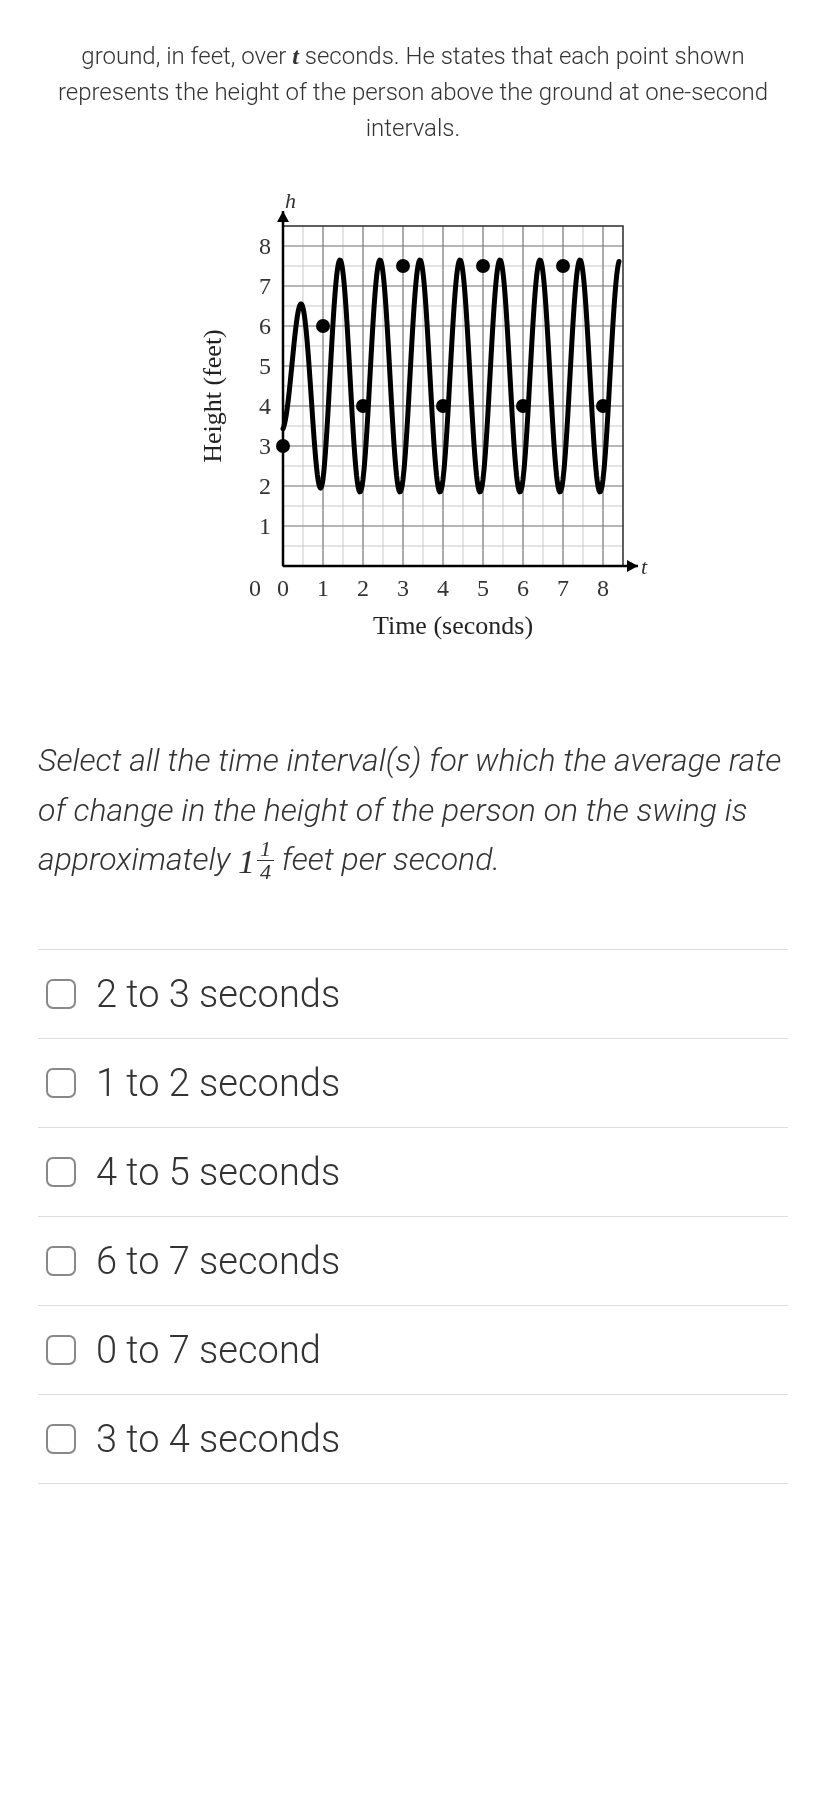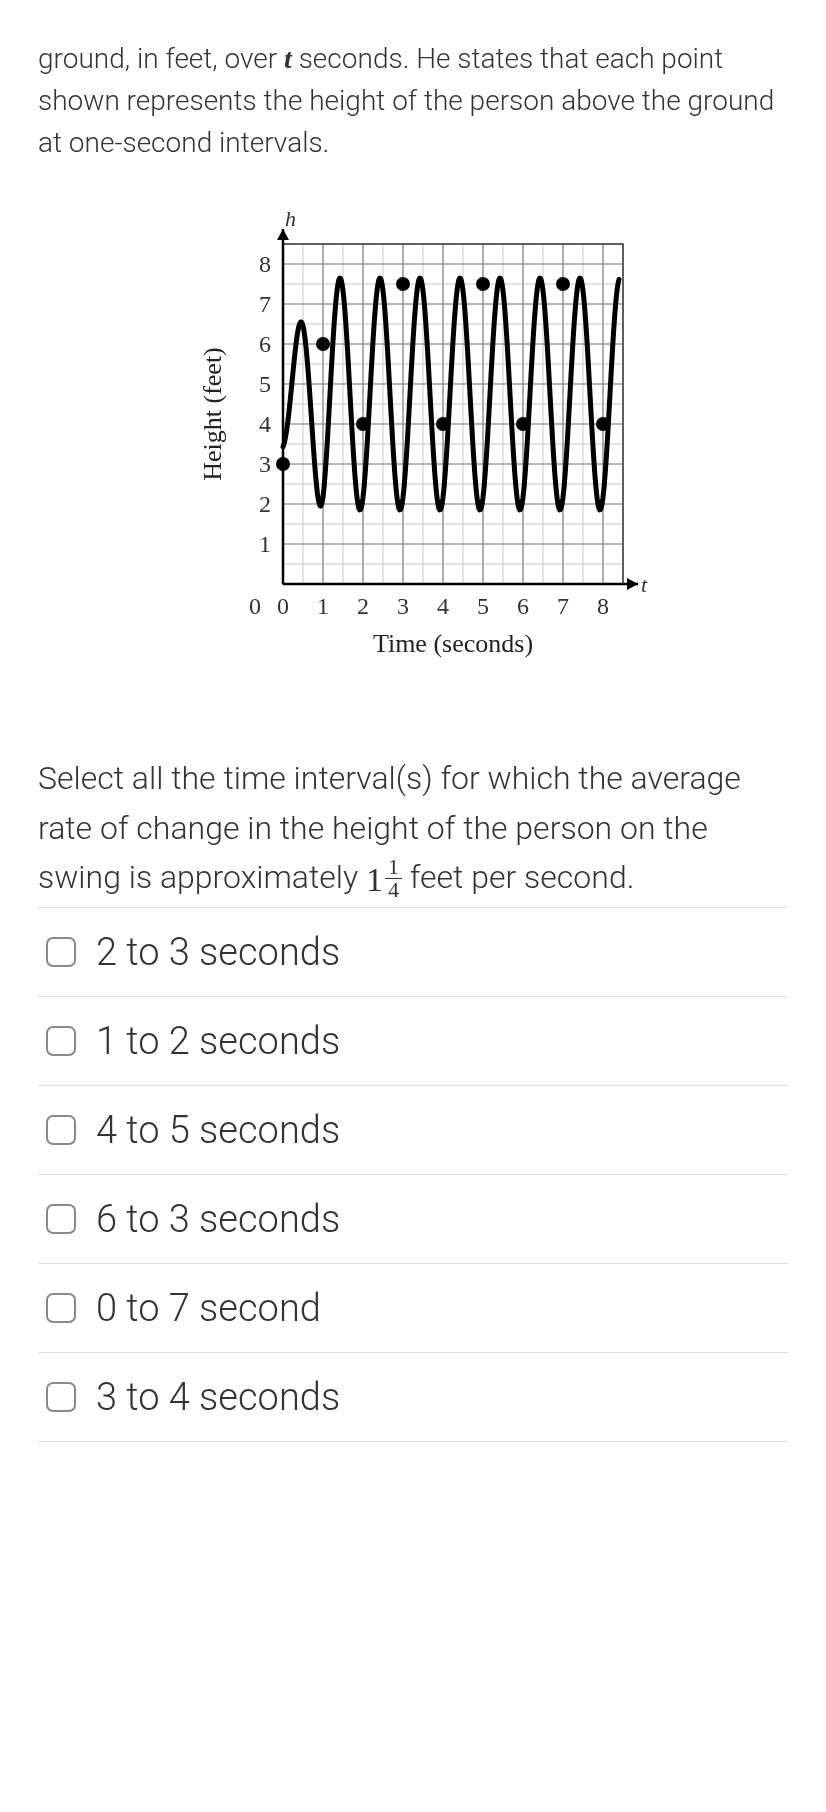--- a/index.html
+++ b/index.html
@@ -5,41 +5,44 @@
   * { box-sizing: border-box; }
   body {
     margin: 0;
     padding: 38px;
     font-family: -apple-system, BlinkMacSystemFont, "Segoe UI", Roboto, Helvetica, Arial, sans-serif;
     color: #333;
     background: #fff;
     width: 826px;
   }
   .intro {
-    font-size: 28px;
+    font-size: 24px;
     line-height: 1.5;
     font-weight: 300;
     color: #333;
     margin-bottom: 30px;
+    text-align: center;
   }
   .intro .tvar {
     font-style: italic;
     font-weight: 700;
     font-family: Georgia, 'Times New Roman', serif;
   }
   .chart-wrap {
     display: flex;
     justify-content: center;
     margin: 20px 0 40px 0;
   }
   .prompt {
     font-size: 32px;
     line-height: 1.55;
     font-weight: 300;
     color: #333;
+    margin-bottom: 60px;
+    font-style: italic;
   }
   .mixed {
     font-family: Georgia, 'Times New Roman', serif;
     font-weight: 400;
     white-space: nowrap;
   }
   .mixed .whole {
     font-size: 34px;
     vertical-align: middle;
   }
@@ -199,21 +202,21 @@
     <div class="option-row">
       <div class="checkbox"></div>
       <div class="option-label">1 to 2 seconds</div>
     </div>
     <div class="option-row">
       <div class="checkbox"></div>
       <div class="option-label">4 to 5 seconds</div>
     </div>
     <div class="option-row">
       <div class="checkbox"></div>
-      <div class="option-label">6 to 3 seconds</div>
+      <div class="option-label">6 to 7 seconds</div>
     </div>
     <div class="option-row">
       <div class="checkbox"></div>
       <div class="option-label">0 to 7 second</div>
     </div>
     <div class="option-row">
       <div class="checkbox"></div>
       <div class="option-label">3 to 4 seconds</div>
     </div>
   </div>

